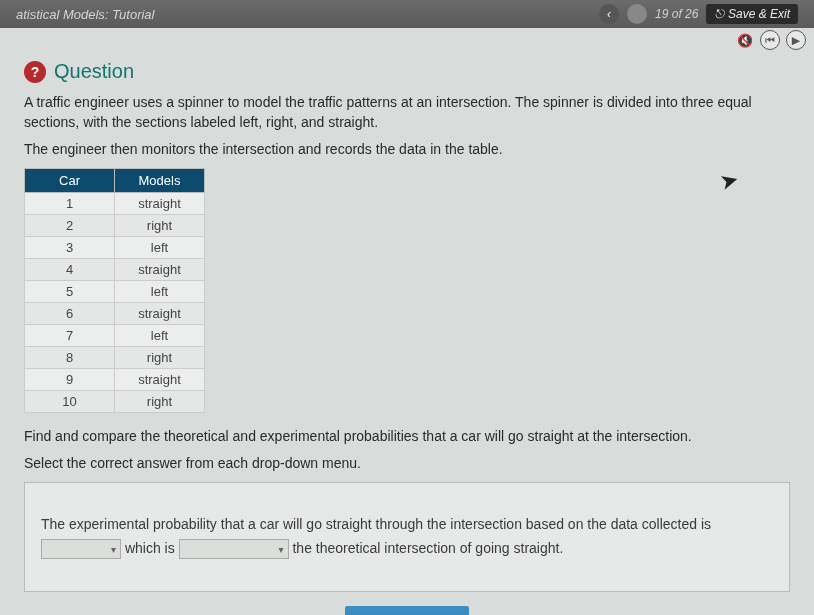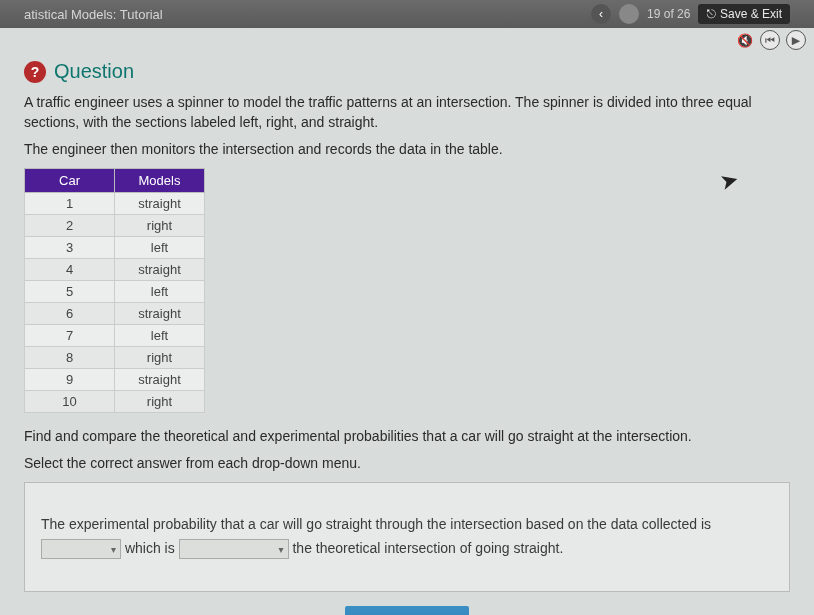--- a/index.html
+++ b/index.html
@@ -9,24 +9,25 @@
       width: 814px;
       height: 615px;
       overflow: hidden;
       color: #3a3a3a;
     }
     .topbar {
       height: 28px;
       background: linear-gradient(to bottom, #6b6b6b, #5a5a5a);
       display: flex;
       align-items: center;
-      padding: 0 24px;
+      padding: 0 16px;
       color: #ddd;
       font-size: 13px;
       justify-content: space-between;
+      font-style: italic;
     }
     .topbar-left { color: #d5d5d5; }
     .topbar-right { display: flex; align-items: center; gap: 8px; }
     .nav-circle {
       width: 20px; height: 20px; border-radius: 50%;
       background: #888; display:flex; align-items:center; justify-content:center;
       color:#fff; font-size:12px;
     }
     .nav-circle.dark { background:#555; }
     .page-indicator { color:#d0d0d0; font-size:12px; }
@@ -57,21 +58,21 @@
       font-weight:bold; font-size:14px;
     }
     .q-title { color:#0f766e; font-size:20px; font-weight:400; }
     .prompt-text { font-size:14px; line-height:1.4; margin-bottom:8px; color:#2a2a2a; }
     table.data {
       border-collapse: collapse;
       margin: 8px 0 14px 0;
       font-size: 13px;
     }
     table.data th {
-      background:#4c1d95; color:#fff; padding:4px 10px;
+      background:#0c4a6e; color:#fff; padding:4px 10px;
       font-weight:500; border:1px solid #bbb; text-align:center;
       min-width:90px;
     }
     table.data td {
       background:#eceeed; border:1px solid #ccc; padding:3px 10px;
       text-align:center; color:#444;
     }
     table.data tr:nth-child(even) td { background:#e5e7e6; }
     .answer-box {
       border:1px solid #bbb; background:#e6e9e7;

